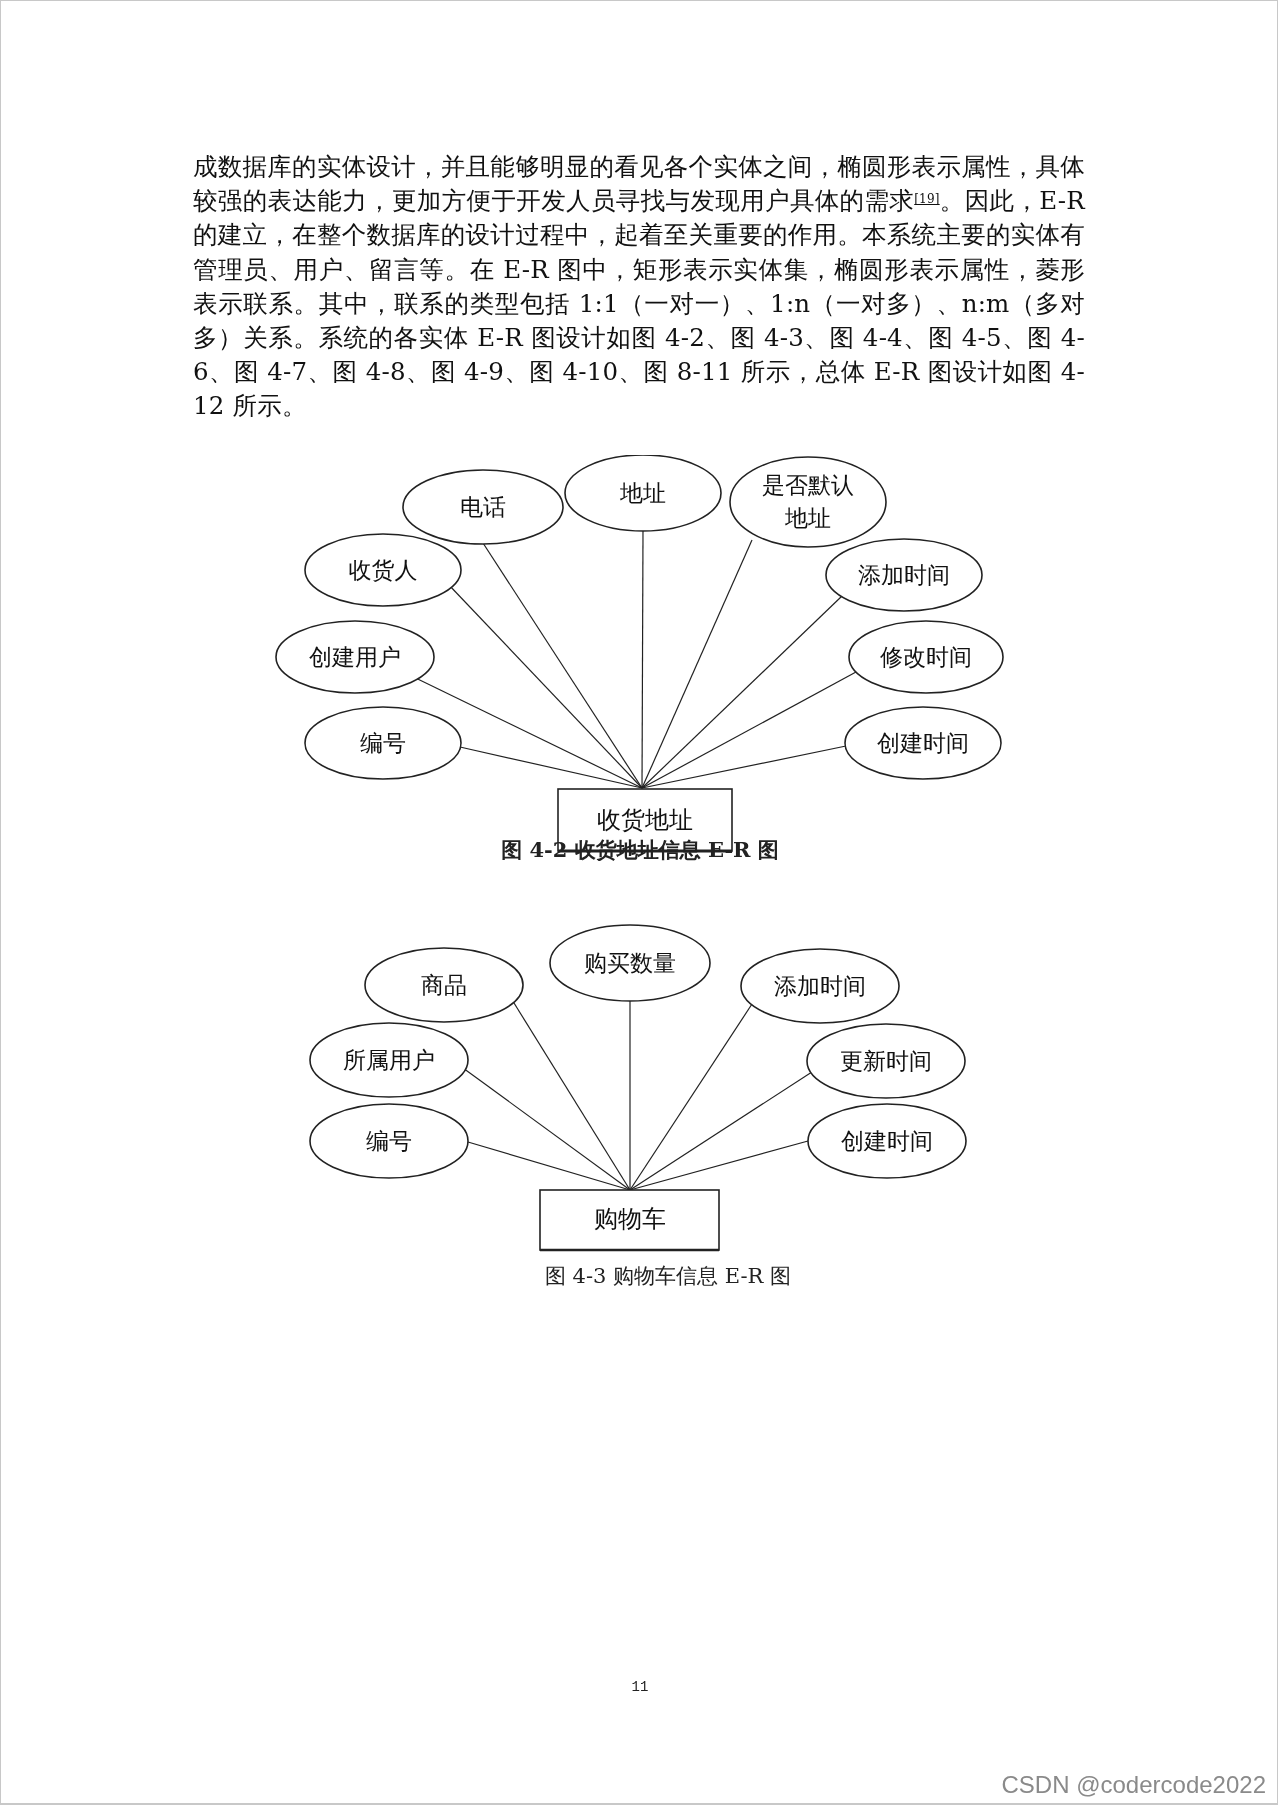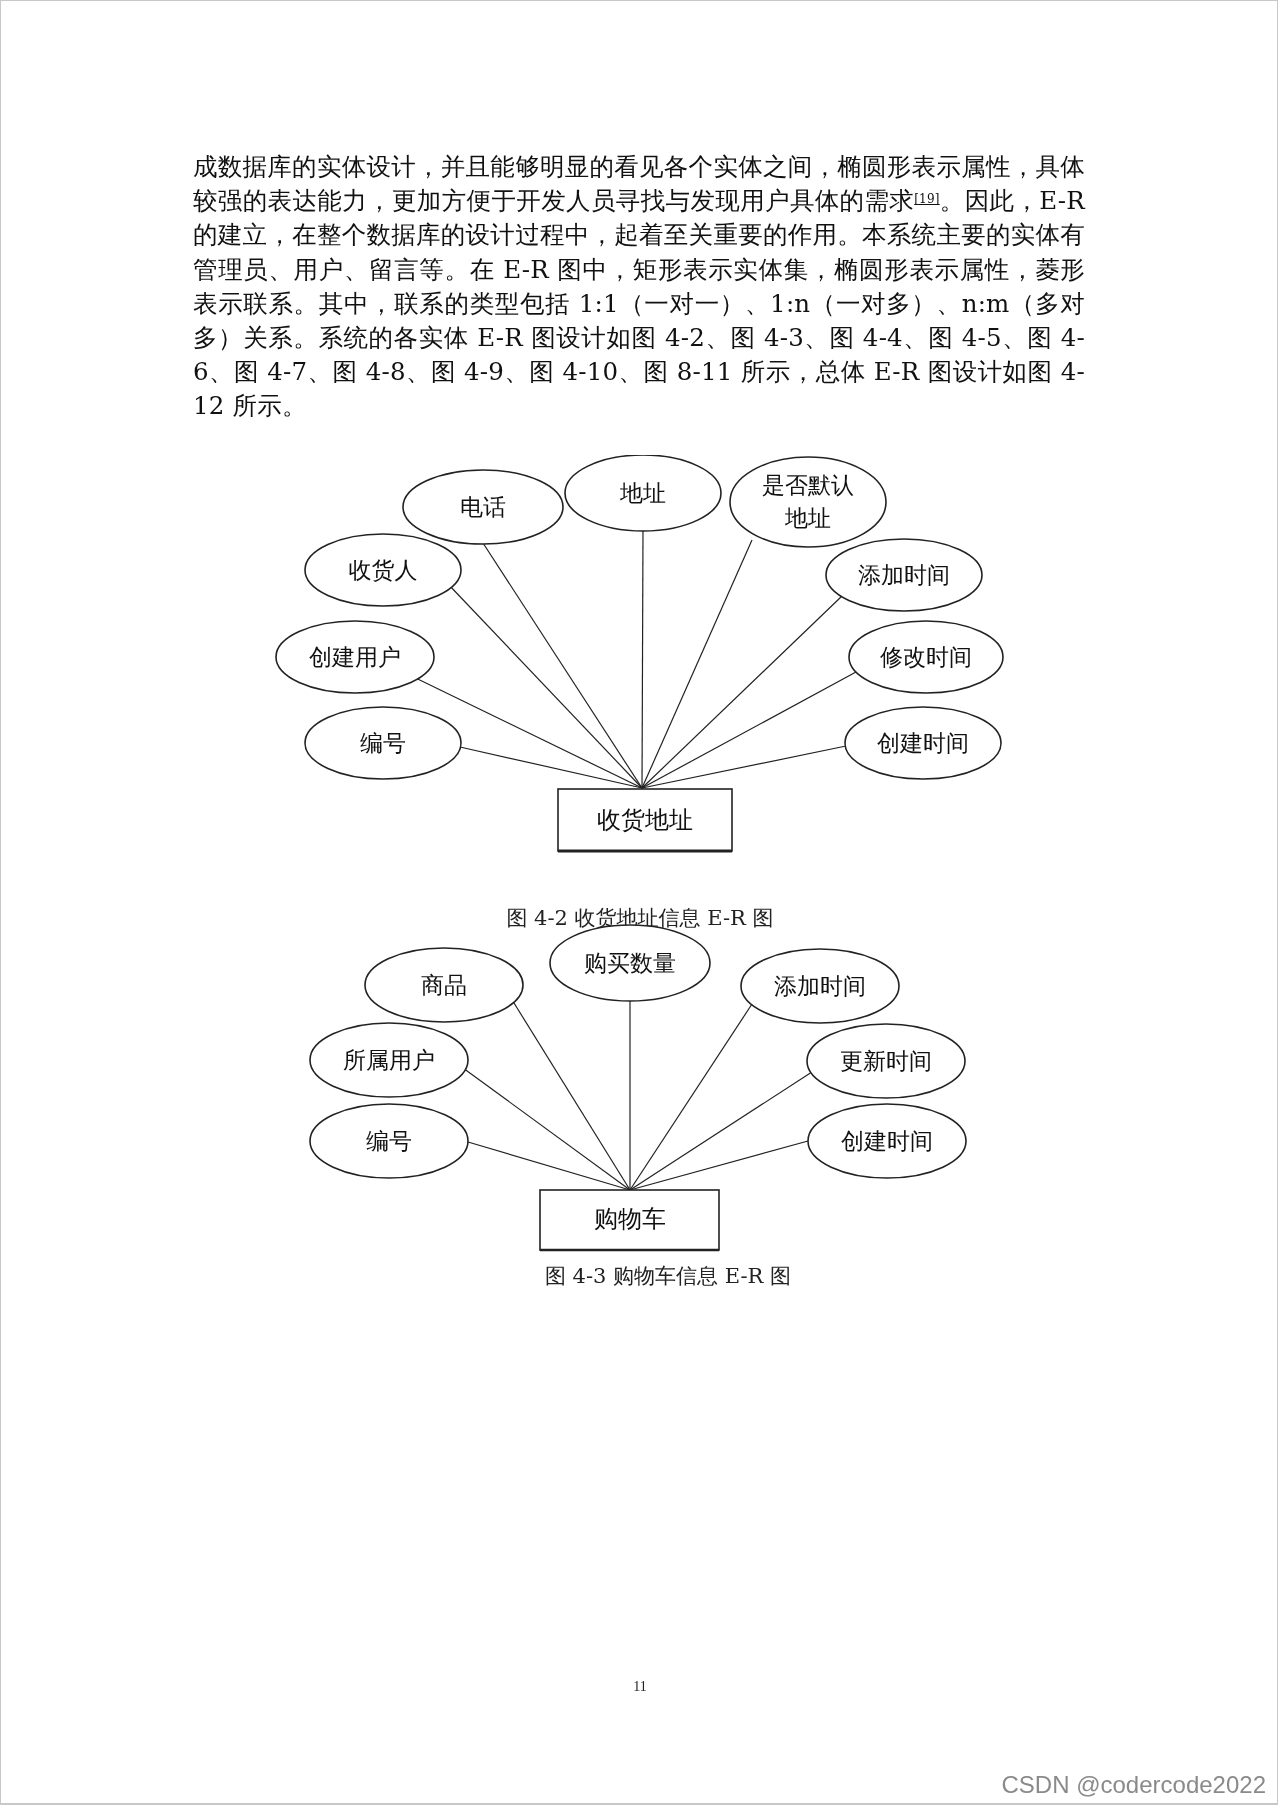--- a/index.html
+++ b/index.html
@@ -20,21 +20,21 @@
       font-family:"DejaVu Sans","Liberation Sans",sans-serif;
       font-size:23px; fill:#111; text-anchor:middle; dominant-baseline:central;
     }
     .caption {
       position:absolute; left:0; width:1280px; text-align:center;
       font-family:"DejaVu Serif","Liberation Serif",serif;
       font-size:21px; color:#222;
     }
     .page-number {
       position:absolute; left:0; width:1280px; top:1679px; text-align:center;
-      font-family:Liberation Serif, serif; font-size:14px; color:#222;
+      font-family:Liberation Mono, monospace; font-size:14px; color:#222;
     }
     .watermark {
       position:absolute; right:14px; bottom:12px;
       font-family:"Liberation Sans","DejaVu Sans",sans-serif; font-size:24px; color:#8a8a8a;
     }
   </style>
 </head>
 <body>
 
 <div class="page-frame"></div>
@@ -91,21 +91,21 @@
       <ellipse cx="923" cy="743" rx="78" ry="36"></ellipse>
       <text x="923" y="743" stroke="none">创建时间</text>
     </g>
     <g>
       <rect x="558" y="789" width="174" height="62" stroke-width="1.6"></rect>
       <line x1="558" y1="851" x2="732" y2="851" stroke-width="3"></line>
       <text x="645" y="820" stroke="none" style="font-size:24px;">收货地址</text>
     </g>
   </g>
 </svg>
-<div class="caption" style="top:904px;">图 4-2 收货地址信息 E-R 图</div>
+<div class="caption" style="top:836px;font-weight:bold;">图 4-2 收货地址信息 E-R 图</div>
 
 <svg class="diagram" style="top:920px;" width="1280" height="340" viewBox="0 920 1280 340">
   <g stroke="#222" stroke-width="1.2" fill="none">
     <line x1="514" y1="1003" x2="630" y2="1190"></line>
     <line x1="630" y1="1001" x2="630" y2="1190"></line>
     <line x1="752" y1="1004" x2="630" y2="1190"></line>
     <line x1="463" y1="1068" x2="630" y2="1190"></line>
     <line x1="815" y1="1070" x2="630" y2="1190"></line>
     <line x1="468" y1="1142" x2="630" y2="1190"></line>
     <line x1="808" y1="1141" x2="630" y2="1190"></line>

